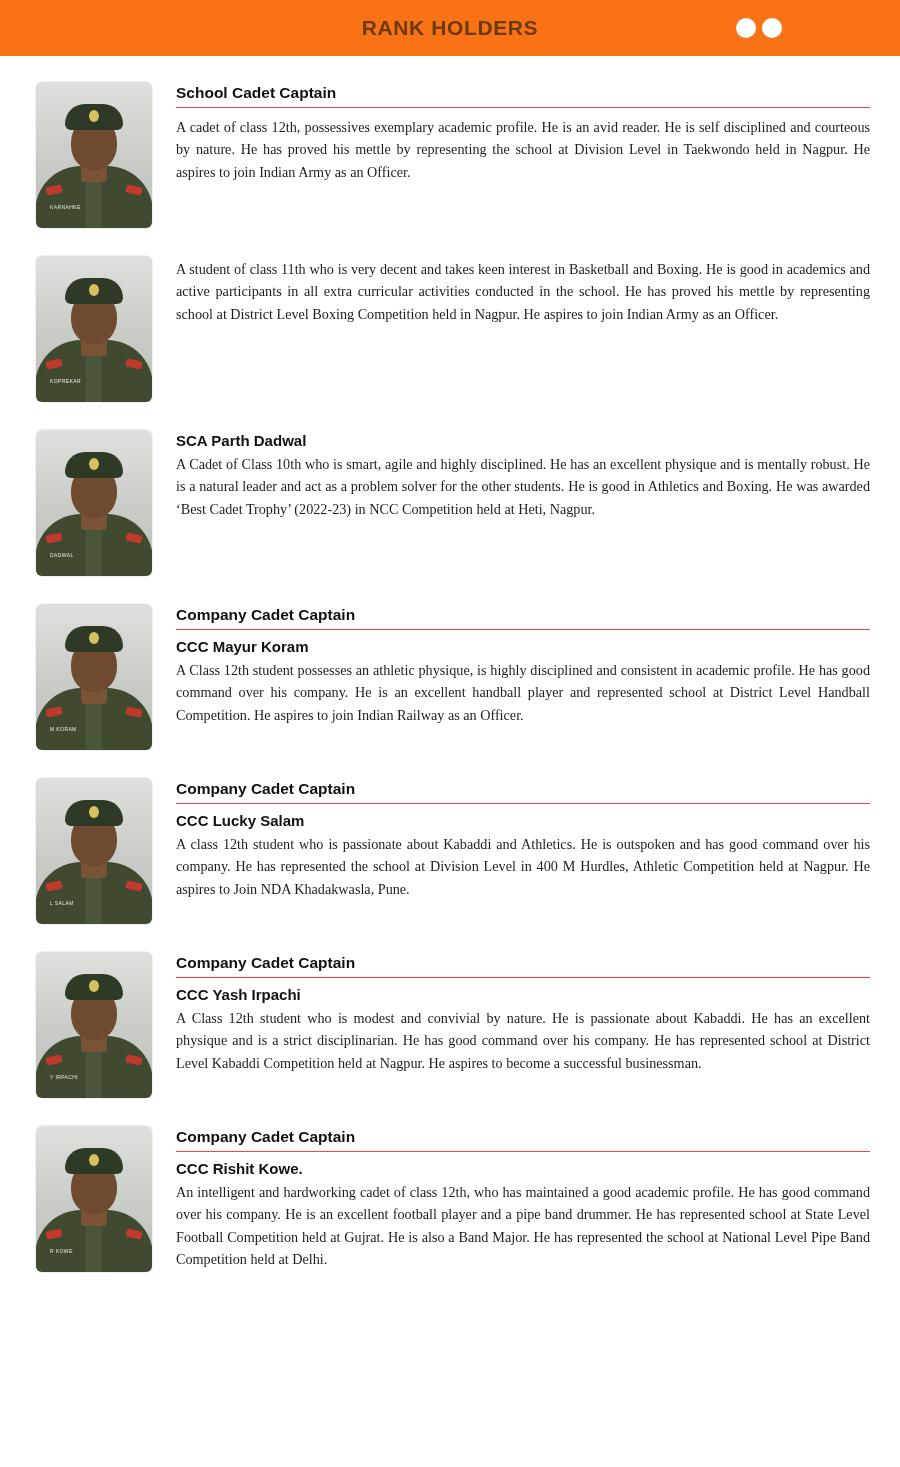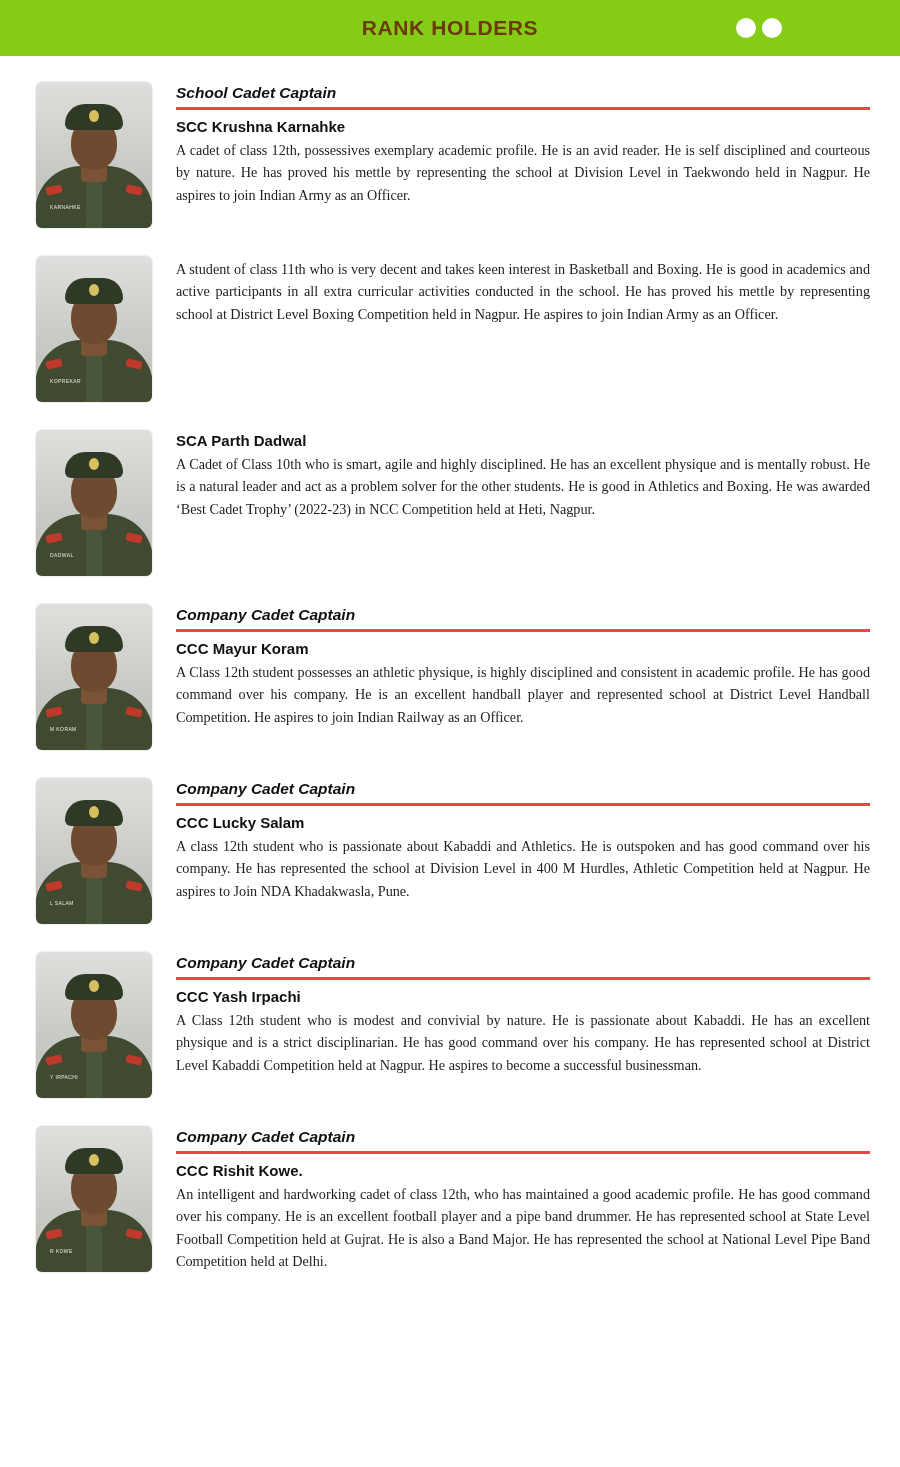--- a/index.html
+++ b/index.html
@@ -14,21 +14,21 @@
     color: #1a1a1a;
     width: 900px;
     min-height: 1467px;
     position: relative;
   }
 
   
   .header-bar {
     width: 900px;
     height: 56px;
-    background: #84cc16;
+    background: #f97316;
     display: flex;
     align-items: center;
     justify-content: center;
     position: relative;
   }
   .header-title {
     font-size: 21px;
     font-weight: bold;
     letter-spacing: 0.6px;
     color: #6b3a06;
@@ -162,23 +162,22 @@
   .entry-body {
     flex: 1 1 auto;
     padding-top: 6px;
   }
 
   .role {
     font-size: 15.5px;
     font-weight: bold;
     color: #111111;
     padding-bottom: 5px;
-    border-bottom: 3px solid #ef4444;
+    border-bottom: 1px solid #ef4444;
     margin-bottom: 8px;
-    font-style: italic;
   }
   .cadet-name {
     font-size: 15px;
     font-weight: bold;
     color: #111111;
     margin-bottom: 4px;
   }
   .desc {
     font-size: 14.2px;
     line-height: 1.58;
@@ -208,21 +207,20 @@
         <div class="neck"></div>
         <div class="face"></div>
         <div class="cap"></div>
         <div class="epaulette-l"></div>
         <div class="epaulette-r"></div>
         <div class="nameplate">KARNAHKE</div>
       </div>
     </div>
     <div class="entry-body">
       <div class="role">School Cadet Captain</div>
-      <div class="cadet-name">SCC Krushna Karnahke</div>
       <p class="desc">A cadet of class 12th, possessives exemplary academic profile. He is an avid reader. He is self disciplined and courteous by nature. He has proved his mettle by representing the school at Division Level in Taekwondo held in Nagpur. He aspires to join Indian Army as an Officer.</p>
     </div>
   </div>
 
   <div class="entry">
     <div class="photo-wrap">
       <div class="photo">
         <div class="uniform"></div>
         <div class="neck"></div>
         <div class="face"></div>

